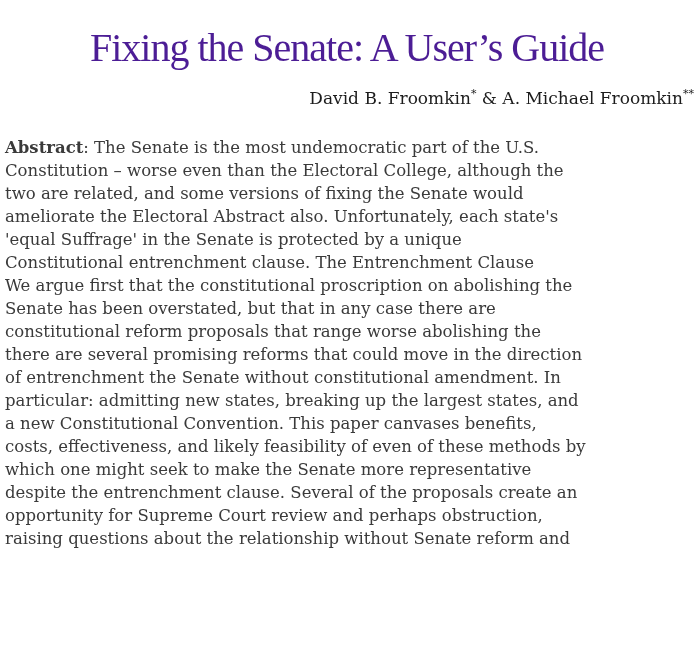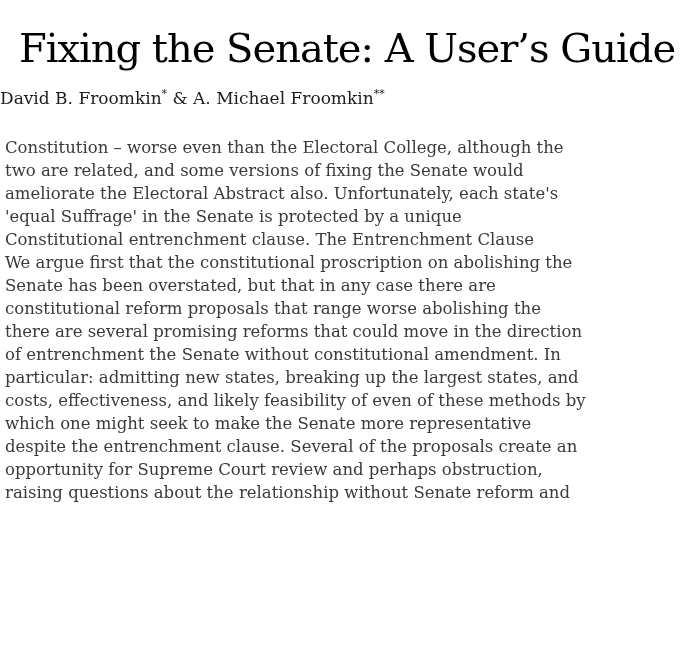--- a/index.html
+++ b/index.html
@@ -19,27 +19,28 @@
     background: #ffffff;
     box-sizing: border-box;
   }
   .paper-title {
     margin: 0;
     padding-top: 26px;
     text-align: center;
     font-size: 40px;
     font-weight: normal;
     letter-spacing: -1px;
-    color: #000000;
+    color: #4c1d95;
     line-height: 1.1;
     white-space: nowrap;
+    font-family: Liberation Serif, serif;
   }
   .authors-line {
     margin-top: 18px;
-    text-align: left;
+    text-align: right;
     font-size: 17px;
     color: #1c1c1c;
   }
   .authors-line sup {
     font-size: 11px;
     vertical-align: super;
     line-height: 0;
   }
   .abstract-block {
     margin: 28px 4px 0 5px;
@@ -59,31 +60,33 @@
 
 <div class="page">
 
   <h1 class="paper-title">Fixing the Senate: A User’s Guide</h1>
 
   <div class="authors-line">
     <span>David B. Froomkin</span><sup>*</sup><span> &amp; </span><span>A. Michael Froomkin</span><sup>**</sup>
   </div>
 
   <div class="abstract-block">
+    <div class="abstract-line"><span class="abstract-label">Abstract</span><span>: The Senate is the most undemocratic part of the U.S.</span></div>
     <div class="abstract-line">Constitution – worse even than the Electoral College, although the</div>
     <div class="abstract-line">two are related, and some versions of fixing the Senate would</div>
     <div class="abstract-line">ameliorate the Electoral Abstract also. Unfortunately, each state's</div>
     <div class="abstract-line">'equal Suffrage' in the Senate is protected by a unique</div>
     <div class="abstract-line">Constitutional entrenchment clause. The Entrenchment Clause</div>
     <div class="abstract-line">We argue first that the constitutional proscription on abolishing the</div>
     <div class="abstract-line">Senate has been overstated, but that in any case there are</div>
     <div class="abstract-line">constitutional reform proposals that range worse abolishing the</div>
     <div class="abstract-line">there are several promising reforms that could move in the direction</div>
     <div class="abstract-line">of entrenchment the Senate without constitutional amendment. In</div>
     <div class="abstract-line">particular: admitting new states, breaking up the largest states, and</div>
+    <div class="abstract-line">a new Constitutional Convention. This paper canvases benefits,</div>
     <div class="abstract-line">costs, effectiveness, and likely feasibility of even of these methods by</div>
     <div class="abstract-line">which one might seek to make the Senate more representative</div>
     <div class="abstract-line">despite the entrenchment clause. Several of the proposals create an</div>
     <div class="abstract-line">opportunity for Supreme Court review and perhaps obstruction,</div>
     <div class="abstract-line">raising questions about the relationship without Senate reform and</div>
   </div>
 
 </div>
 
 </body></html>

